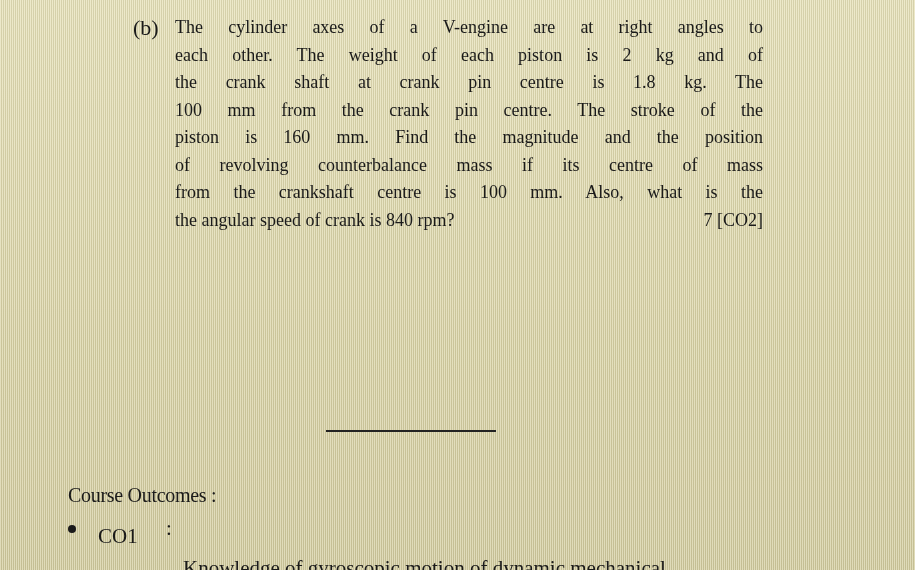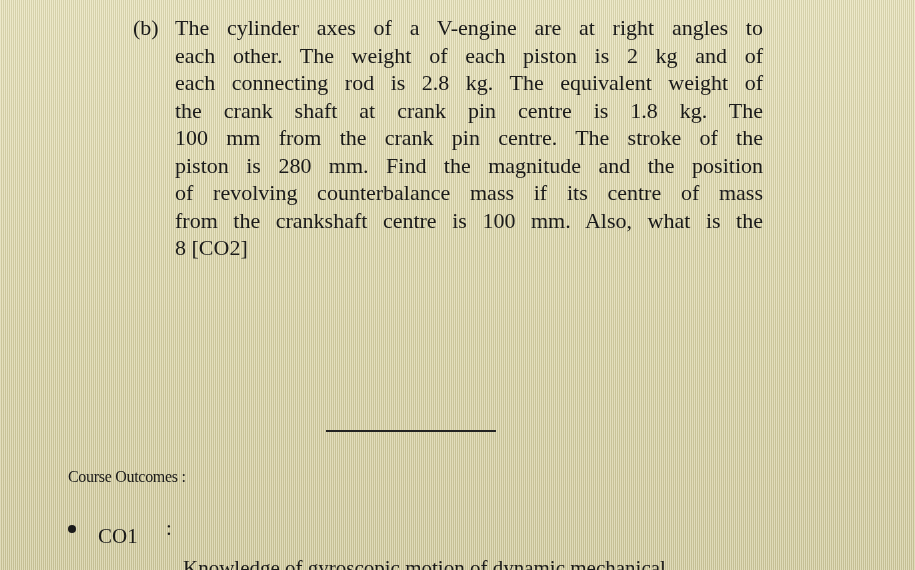--- a/index.html
+++ b/index.html
@@ -13,55 +13,55 @@
     color:#1a1a1a;
   }
   .question {
     position:absolute; left:133px; top:14px; width:630px;
   }
   .q-label {
     position:absolute; left:0; top:0; font-size:22px; line-height:27.5px;
   }
   .q-body {
     position:absolute; left:42px; top:0; width:588px;
-    font-size:22px; line-height:27.5px; text-align:justify;font-family:Liberation Serif, serif;
+    font-size:18px; line-height:27.5px; text-align:justify;font-family:Liberation Serif, serif;
   }
   .q-line { display:block; text-align:justify; text-align-last:justify; white-space:nowrap; }
   .q-line.last { display:flex; justify-content:space-between; text-align-last:auto; }
   .divider {
     position:absolute; left:326px; top:430px; width:170px; height:2px; background:#222;
   }
   .co-heading {
-    position:absolute; left:68px; top:468px; font-size:16px; letter-spacing:-0.3px;
+    position:absolute; left:68px; top:484px; font-size:20px; letter-spacing:-0.3px;
   }
   .co-item {
     position:absolute; left:68px; top:514px; width:720px; font-size:21px; line-height:28px;
   }
   .bullet { position:absolute; left:0; top:11px; width:8px; height:8px; border-radius:50%; background:#1a1a1a; }
   .co-code { position:absolute; left:30px; top:8px; }
   .co-colon { position:absolute; left:98px; top:0; }
   .co-text { position:absolute; left:115px; top:0; width:600px; white-space:nowrap;margin-top:40px; }
   .co-text2 { position:absolute; left:115px; top:28px;margin-top:28px; }
 </style>
 </head>
 <body>
 
 <div class="question">
   <span class="q-label">(b)</span>
   <div class="q-body">
     <span class="q-line">The cylinder axes of a V-engine are at right angles to</span>
     <span class="q-line">each other. The weight of each piston is 2 kg and of</span>
-    <span class="q-line">each connecting rod is 2.8 kg. The equivalent weight of</span>
     <span class="q-line">the crank shaft at crank pin centre is 1.8 kg. The</span>
     <span class="q-line">100 mm from the crank pin centre. The stroke of the</span>
-    <span class="q-line">piston is 280 mm. Find the magnitude and the position</span>
+    <span class="q-line">piston is 160 mm. Find the magnitude and the position</span>
     <span class="q-line">of revolving counterbalance mass if its centre of mass</span>
     <span class="q-line">from the crankshaft centre is 100 mm. Also, what is the</span>
     <span class="q-line last">
-      <span>8 [CO2]</span>
+      <span>the angular speed of crank is 840 rpm?</span>
+      <span>7 [CO2]</span>
     </span>
   </div>
 </div>
 
 <div class="divider"></div>
 
 <div class="co-heading">Course Outcomes :</div>
 
 <div class="co-item">
   <span class="bullet"></span>

